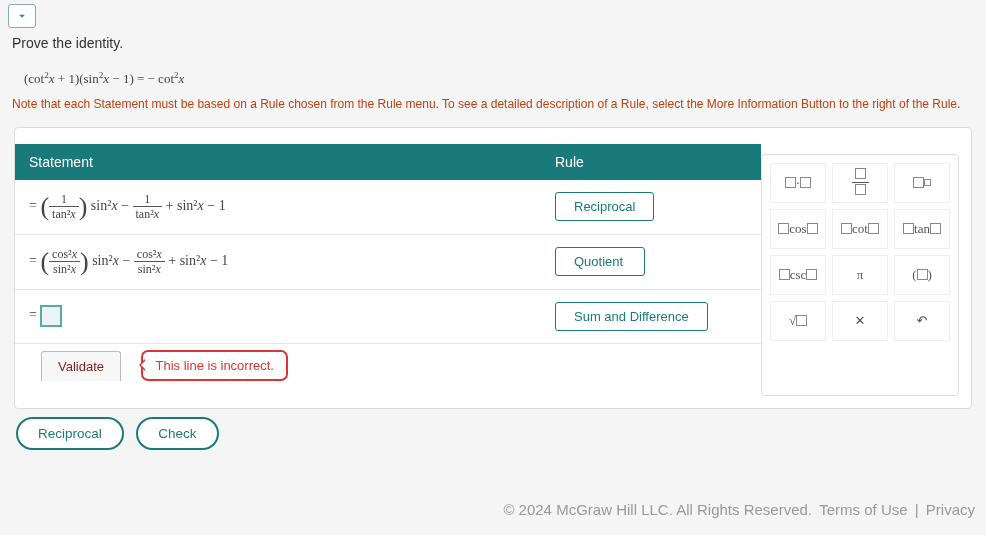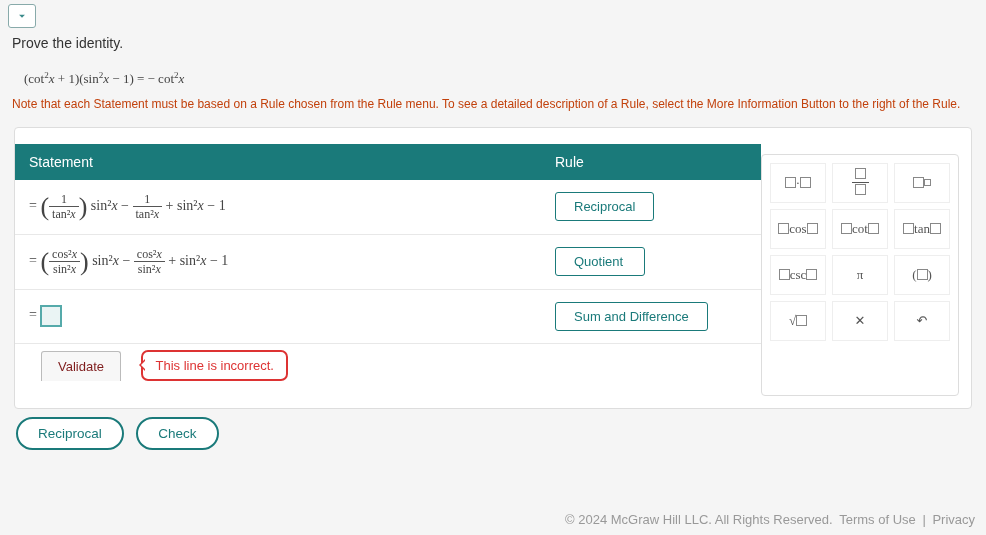--- a/index.html
+++ b/index.html
@@ -27,21 +27,21 @@
 .error-bubble{display:inline-block;position:relative;border:2px solid #d33;color:#d33;background:#fff;padding:6px 12px;font-size:13px;margin-left:16px;border-radius:7px;vertical-align:bottom}
 .error-bubble::before{content:"";position:absolute;left:-10px;top:50%;transform:translateY(-50%);border:6px solid transparent;border-right-color:#d33}
 .error-bubble::after{content:"";position:absolute;left:-7px;top:50%;transform:translateY(-50%);border:5px solid transparent;border-right-color:#fff}
 .bottom-bar{position:relative;margin:8px 0 0 16px}
 .pill-btn{display:inline-block;border:2px solid #1a7a7a;color:#1a7a7a;background:#fff;padding:7px 20px;border-radius:20px;font-size:13.5px;cursor:pointer;margin-right:8px}
 .palette{background:#fff;border:1px solid #ddd;border-radius:4px;padding:8px;margin-top:-2px}
 .pal-grid{display:grid;grid-template-columns:repeat(3,1fr);gap:6px}
 .pal-cell{height:40px;border:1px solid #eee;display:flex;align-items:center;justify-content:center;font-family:'Times New Roman',serif;font-size:13px;color:#555;cursor:pointer;background:#fff}
 .pal-sq{display:inline-block;width:11px;height:11px;border:1px solid #888}
 .pal-tiny{font-size:9px;vertical-align:super}
-.footer{position:absolute;bottom:8px;right:8px;font-size:13px;color:#999}
+.footer{position:absolute;bottom:17px;right:8px;font-size:15px;color:#999}
 .footer a{color:#999;text-decoration:none;margin:0 3px}
 sup{font-size:.7em}
 .frac{display:inline-block;vertical-align:middle;text-align:center;font-size:12px;line-height:1}
 .frac .n{display:block;border-bottom:1px solid #555;padding:0 3px 1px}
 .frac .d{display:block;padding:1px 3px 0}
 .lp,.rp{font-size:26px;vertical-align:middle;font-family:'Times New Roman',serif}
 </style>
 </head>
 <body>
 

